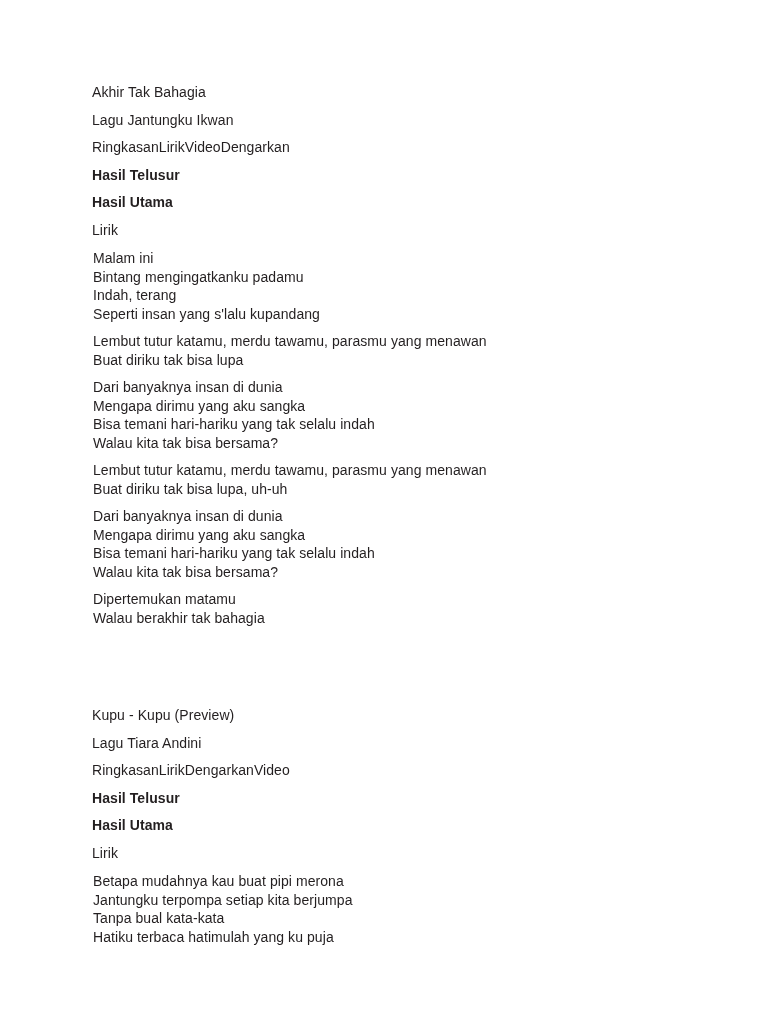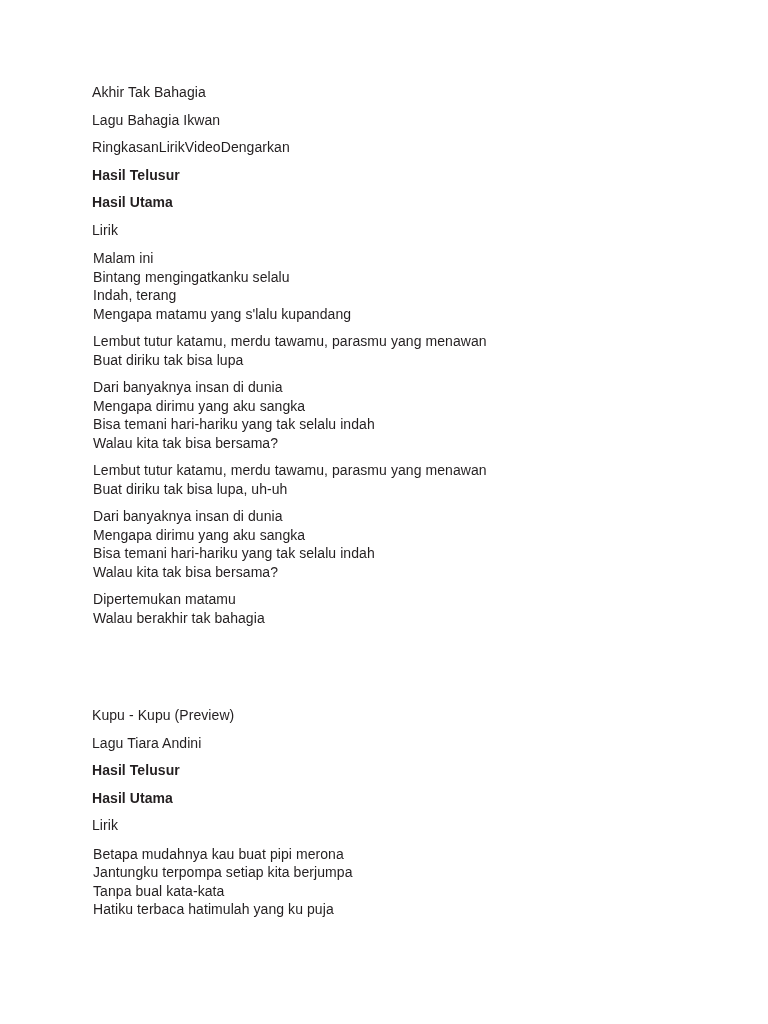--- a/index.html
+++ b/index.html
@@ -67,37 +67,37 @@
 </style>
 </head>
 <body>
 
 <div class="page">
 
   <div class="song-block">
 
     <p class="meta-line">Akhir Tak Bahagia</p>
 
-    <p class="meta-line">Lagu Bahagia Ikwan</p>
+    <p class="meta-line">Lagu Jantungku Ikwan</p>
 
     <p class="meta-line">RingkasanLirikVideoDengarkan</p>
 
     <p class="meta-line bold">Hasil Telusur</p>
 
     <p class="meta-line bold">Hasil Utama</p>
 
     <p class="meta-line">Lirik</p>
 
     <div class="lyrics">
 
       <div class="stanza">
         <p class="lyric-line">Malam ini</p>
-        <p class="lyric-line">Bintang mengingatkanku selalu</p>
+        <p class="lyric-line">Bintang mengingatkanku padamu</p>
         <p class="lyric-line">Indah, terang</p>
-        <p class="lyric-line">Mengapa matamu yang s'lalu kupandang</p>
+        <p class="lyric-line">Seperti insan yang s'lalu kupandang</p>
       </div>
 
       <div class="stanza">
         <p class="lyric-line">Lembut tutur katamu, merdu tawamu, parasmu yang menawan</p>
         <p class="lyric-line">Buat diriku tak bisa lupa</p>
       </div>
 
       <div class="stanza">
         <p class="lyric-line">Dari banyaknya insan di dunia</p>
         <p class="lyric-line">Mengapa dirimu yang aku sangka</p>
@@ -126,20 +126,21 @@
   </div>
 
   <div class="song-gap"></div>
 
   <div class="song-block">
 
     <p class="meta-line">Kupu - Kupu (Preview)</p>
 
     <p class="meta-line">Lagu Tiara Andini</p>
 
+    <p class="meta-line">RingkasanLirikDengarkanVideo</p>
 
     <p class="meta-line bold">Hasil Telusur</p>
 
     <p class="meta-line bold">Hasil Utama</p>
 
     <p class="meta-line">Lirik</p>
 
     <div class="lyrics">
       <div class="stanza">
         <p class="lyric-line">Betapa mudahnya kau buat pipi merona</p>

